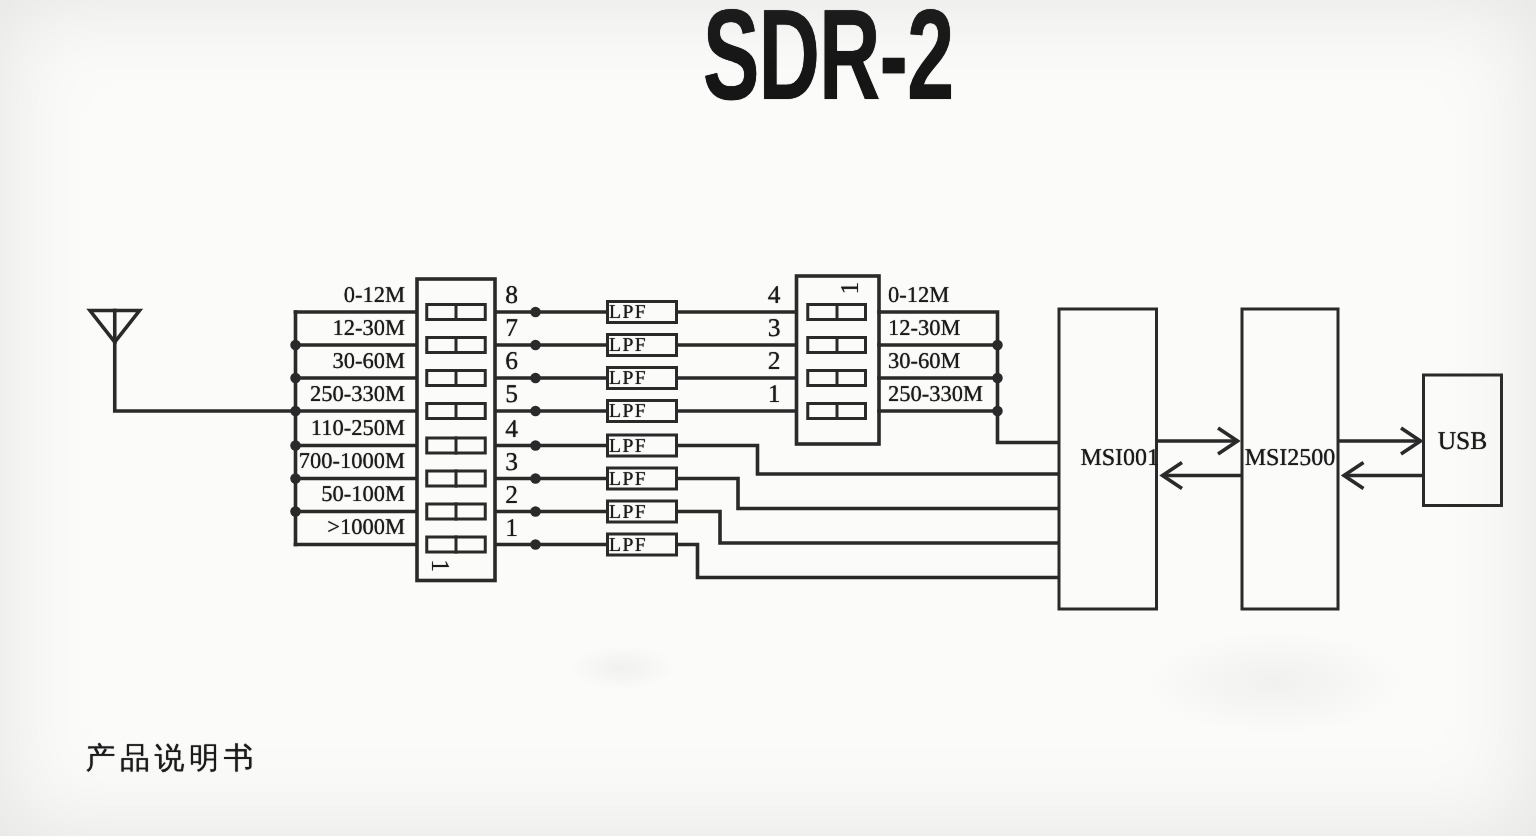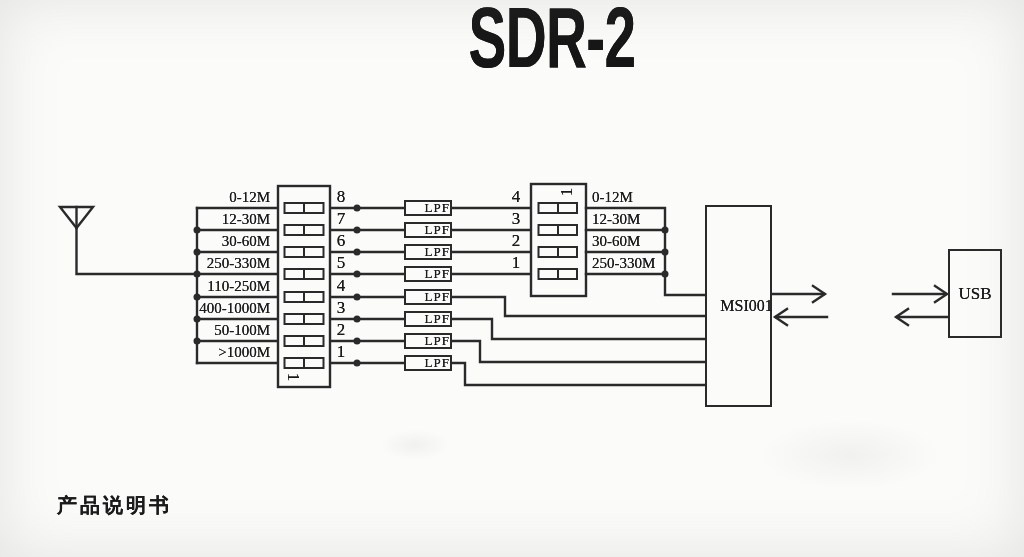--- a/index.html
+++ b/index.html
@@ -41,40 +41,39 @@
   }
   .band-r{
     position:absolute;left:592px;width:80px;height:19px;line-height:19px;
     text-align:left;font-size:15px;white-space:nowrap;
   }
   .pin-l{position:absolute;left:332px;width:18px;height:20px;line-height:20px;text-align:center;font-size:17px;}
   .pin-r{position:absolute;left:507px;width:18px;height:20px;line-height:20px;text-align:center;font-size:17px;}
   .lpf{
     position:absolute;left:404px;width:44px;height:12px;
     border:2px solid var(--line);background:var(--background);
-    text-align:right;font-size:13px;line-height:12px;letter-spacing:1px;
+    text-align:left;font-size:13px;line-height:12px;letter-spacing:1px;
   }
   .chip{
     position:absolute;border:2px solid var(--line);box-sizing:border-box;
     display:flex;align-items:center;justify-content:center;
     font-size:16px;background:transparent;
   }
   .chip-tuner{left:705px;top:205px;width:67px;height:202px;padding-left:16px;}
   .chip-adc{left:827px;top:205px;width:66px;height:202px;}
   .chip-usb{left:948px;top:249px;width:54px;height:89px;font-size:17px;}
   .pin1{
     position:absolute;width:18px;height:18px;line-height:18px;text-align:center;
     font-size:17px;
   }
   .pin1-a{left:284px;top:368px;transform:rotate(90deg);}
   .pin1-b{left:558px;top:183px;transform:rotate(-90deg);}
   .footer{
     position:absolute;left:57px;top:492px;font-size:20px;letter-spacing:3px;
     white-space:nowrap;
-    font-weight:bold;
   }
   .smudge{position:absolute;pointer-events:none;border-radius:50%;
     background:radial-gradient(closest-side, rgba(150,150,150,0.10), rgba(150,150,150,0));}
 </style>
 </head>
 <body>
 
 <div class="page">
 
   <svg class="wiring" viewBox="0 0 1024 557" xmlns="http://www.w3.org/2000/svg">
@@ -193,21 +192,21 @@
     </g>
   </svg>
 
   <h1 class="title ink">SDR-2</h1>
 
   <div class="band-l ink" style="top:188px">0-12M</div>
   <div class="band-l ink" style="top:210px">12-30M</div>
   <div class="band-l ink" style="top:232px">30-60M</div>
   <div class="band-l ink" style="top:254px">250-330M</div>
   <div class="band-l ink" style="top:277px">110-250M</div>
-  <div class="band-l ink" style="top:299px">400-1000M</div>
+  <div class="band-l ink" style="top:299px">700-1000M</div>
   <div class="band-l ink" style="top:321px">50-100M</div>
   <div class="band-l ink" style="top:343px">&gt;1000M</div>
 
   <div class="pin-l ink" style="top:187px">8</div>
   <div class="pin-l ink" style="top:209px">7</div>
   <div class="pin-l ink" style="top:231px">6</div>
   <div class="pin-l ink" style="top:253px">5</div>
   <div class="pin-l ink" style="top:276px">4</div>
   <div class="pin-l ink" style="top:298px">3</div>
   <div class="pin-l ink" style="top:320px">2</div>
@@ -229,20 +228,21 @@
 
   <div class="band-r ink" style="top:188px">0-12M</div>
   <div class="band-r ink" style="top:210px">12-30M</div>
   <div class="band-r ink" style="top:232px">30-60M</div>
   <div class="band-r ink" style="top:254px">250-330M</div>
 
   <div class="pin1 pin1-a ink">1</div>
   <div class="pin1 pin1-b ink">1</div>
 
   <div class="chip chip-tuner ink">MSI001</div>
+  <div class="chip chip-adc ink">MSI2500</div>
   <div class="chip chip-usb ink">USB</div>
 
   <div class="footer ink">产品说明书</div>
 
   <div class="smudge" style="left:760px;top:420px;width:180px;height:70px"></div>
   <div class="smudge" style="left:380px;top:430px;width:70px;height:30px"></div>
 
 </div>
 
 </body></html>

